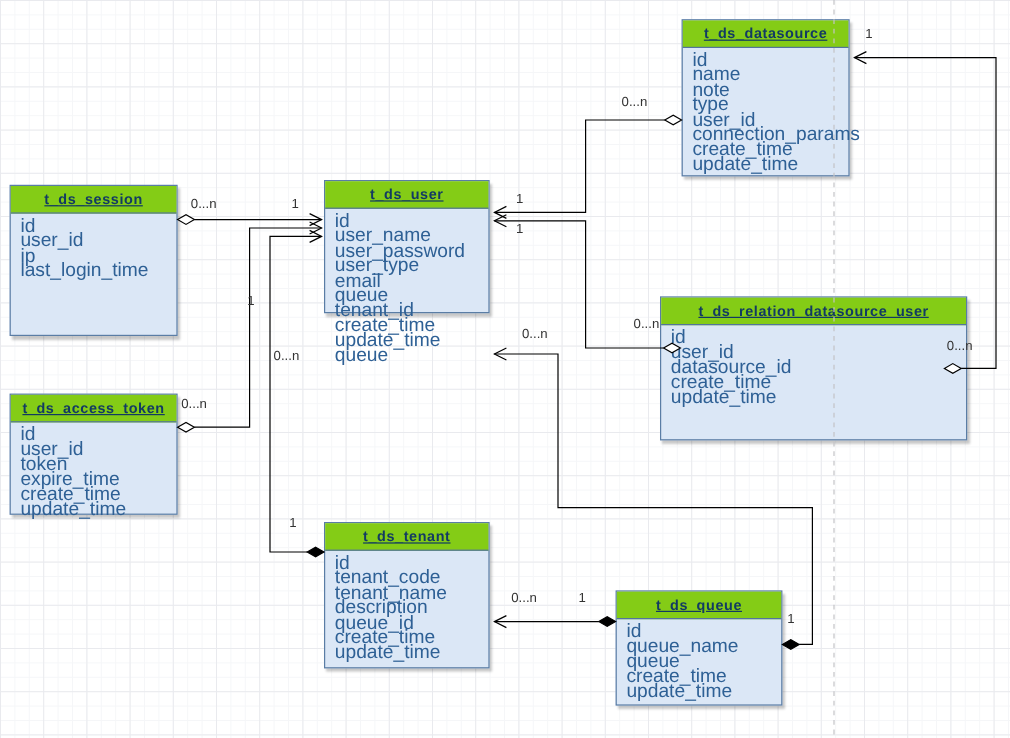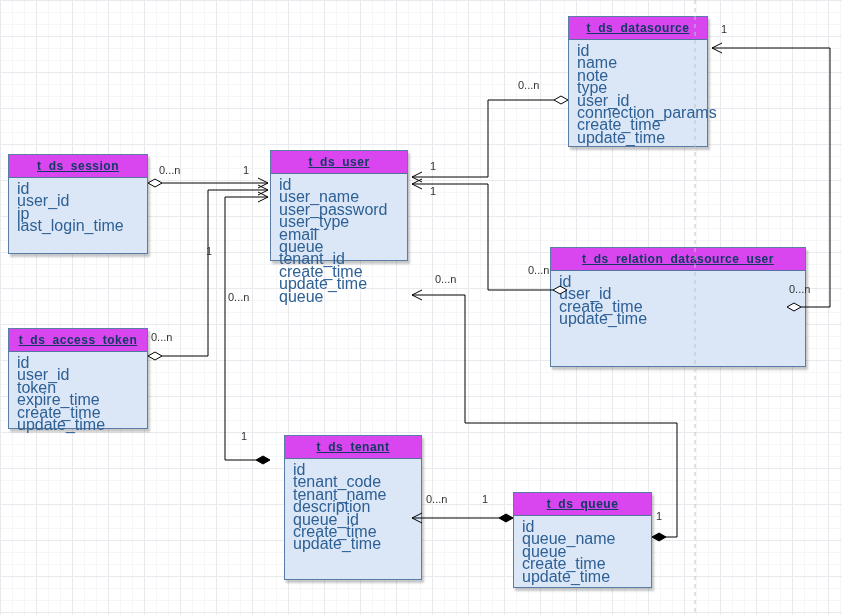--- a/index.html
+++ b/index.html
@@ -16,21 +16,21 @@
   }
   .table{
     position:absolute;
     background:#dbe7f6;
     border:1px solid #5a7da5;
     box-shadow:2px 3px 2px rgba(0,0,0,0.22);
     box-sizing:border-box;
   }
   .table-title{
     height:22px;line-height:22px;
-    background:#d946ef;
+    background:#84cc16;
     border-bottom:1px solid #53749c;
     text-align:center;
     font-size:12px;font-weight:bold;
     color:#123a63;
     text-decoration:underline;
     letter-spacing:0.5px;
     white-space:nowrap;overflow:hidden;
   }
   .table-fields{
     padding:5px 2px 0 8px;
@@ -43,21 +43,21 @@
   .card{
     position:absolute;font-size:11px;color:#333;line-height:11px;
     white-space:nowrap;
   }
 </style>
 </head>
 <body>
 
 <div id="canvas">
 
-  <div class="table" style="left:8px;top:154px;width:140px;height:100px">
+  <div class="table" style="left:8px;top:154px;width:140px;height:126px">
     <div class="table-title">t_ds_session</div>
     <div class="table-fields">
         <div class="field">id</div>
         <div class="field">user_id</div>
         <div class="field">ip</div>
         <div class="field">last_login_time</div>
       </div>
   </div>
 
   <div class="table" style="left:270px;top:150px;width:138px;height:111px">
@@ -88,38 +88,39 @@
         <div class="field">create_time</div>
         <div class="field">update_time</div>
       </div>
   </div>
 
   <div class="table" style="left:550px;top:247px;width:256px;height:120px">
     <div class="table-title">t_ds_relation_datasource_user</div>
     <div class="table-fields">
         <div class="field">id</div>
         <div class="field">user_id</div>
+        <div class="field">datasource_id</div>
         <div class="field">create_time</div>
         <div class="field">update_time</div>
       </div>
   </div>
 
   <div class="table" style="left:8px;top:328px;width:140px;height:101px">
     <div class="table-title">t_ds_access_token</div>
     <div class="table-fields">
         <div class="field">id</div>
         <div class="field">user_id</div>
         <div class="field">token</div>
         <div class="field">expire_time</div>
         <div class="field">create_time</div>
         <div class="field">update_time</div>
       </div>
   </div>
 
-  <div class="table" style="left:284px;top:435px;width:138px;height:145px">
+  <div class="table" style="left:270px;top:435px;width:138px;height:122px">
     <div class="table-title">t_ds_tenant</div>
     <div class="table-fields">
         <div class="field">id</div>
         <div class="field">tenant_code</div>
         <div class="field">tenant_name</div>
         <div class="field">description</div>
         <div class="field">queue_id</div>
         <div class="field">create_time</div>
         <div class="field">update_time</div>
       </div>

